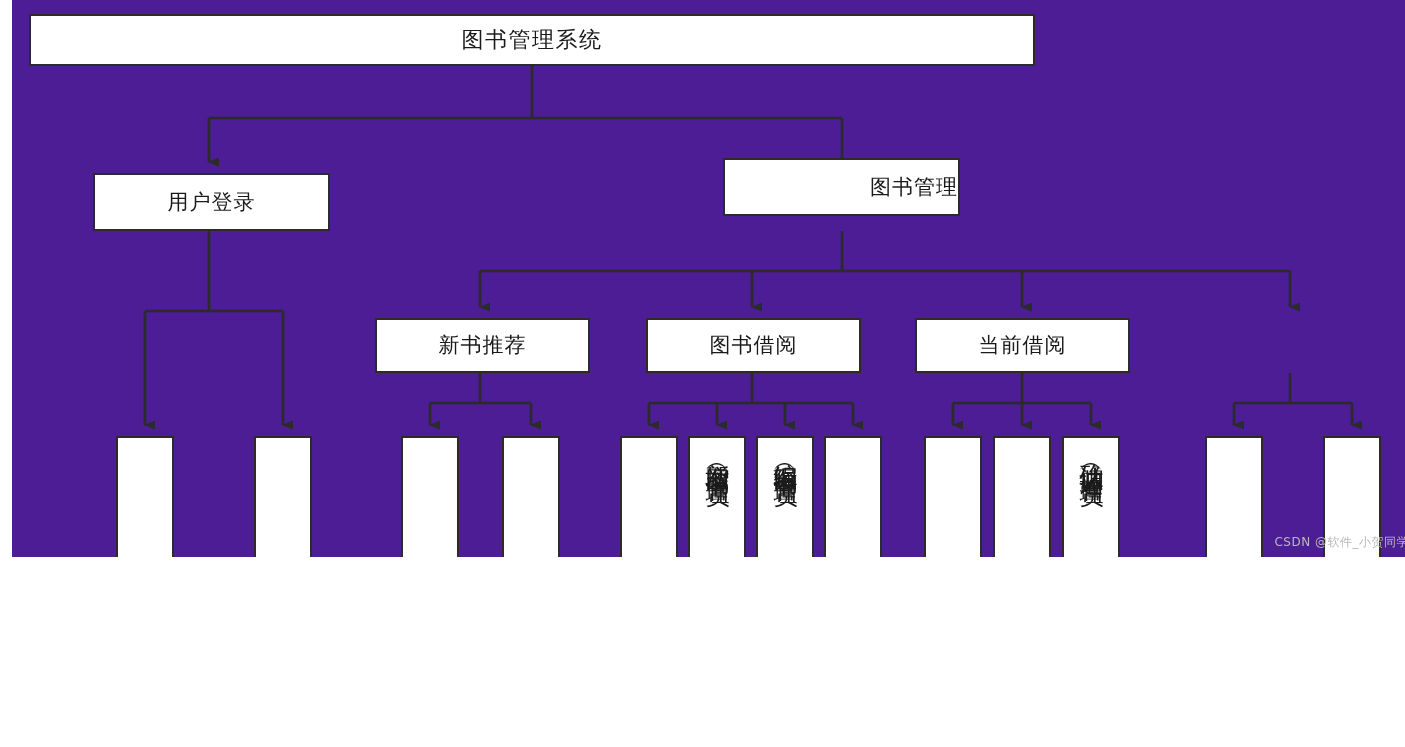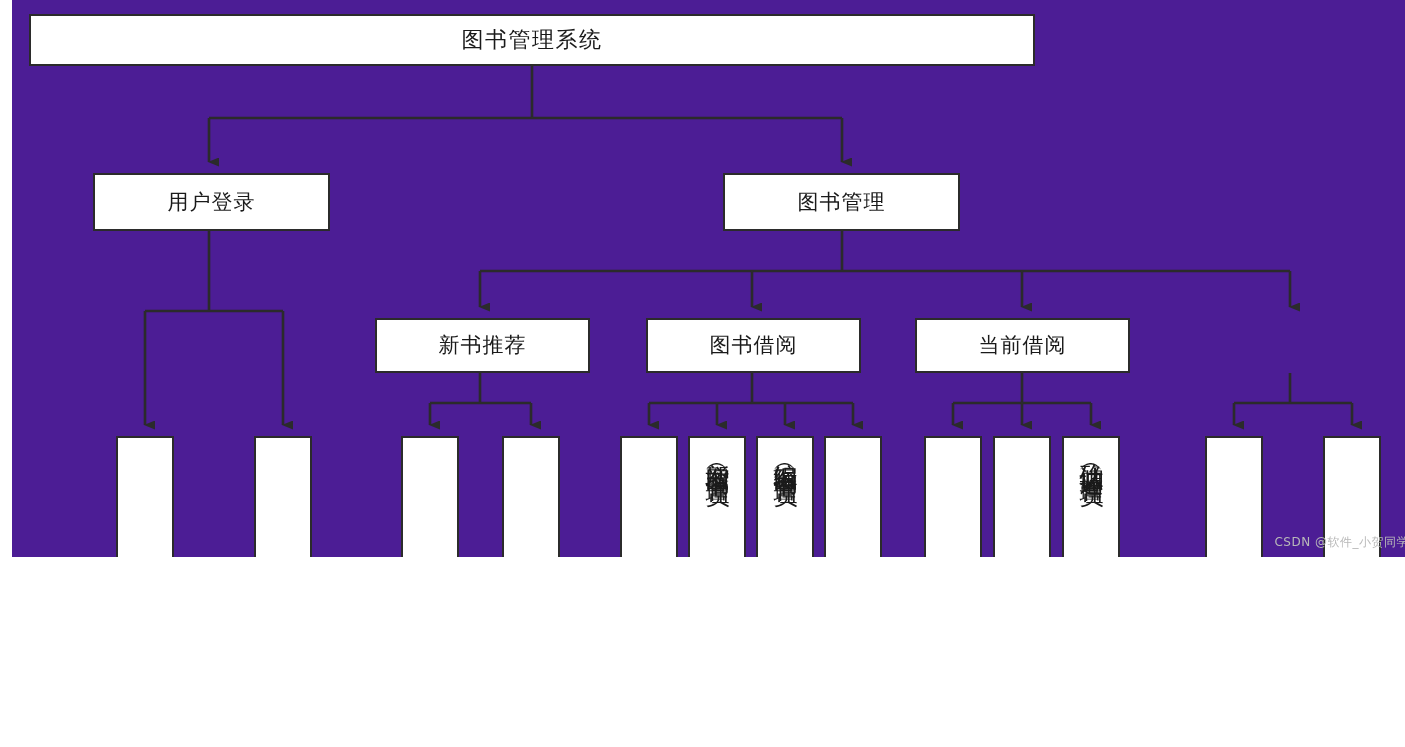--- a/index.html
+++ b/index.html
@@ -136,21 +136,21 @@
     </g>
   </svg>
 
   <div class="node h-node root" style="left:17px; top:14px; width:1006px; height:52px;">
     <span class="node-label">图书管理系统</span>
   </div>
 
   <div class="node h-node" style="left:81px; top:173px; width:237px; height:58px;">
     <span class="node-label">用户登录</span>
   </div>
-  <div class="node h-node" style="left:711px; top:173px; width:237px; height:58px;">
+  <div class="node h-node" style="left:711px; top:158px; width:237px; height:58px;justify-content:flex-end;">
     <span class="node-label">图书管理</span>
   </div>
 
   <div class="node h-node" style="left:363px; top:318px; width:215px; height:55px;">
     <span class="node-label">新书推荐</span>
   </div>
   <div class="node h-node" style="left:634px; top:318px; width:215px; height:55px;">
     <span class="node-label">图书借阅</span>
   </div>
   <div class="node h-node" style="left:903px; top:318px; width:215px; height:55px;align-items:center;">

